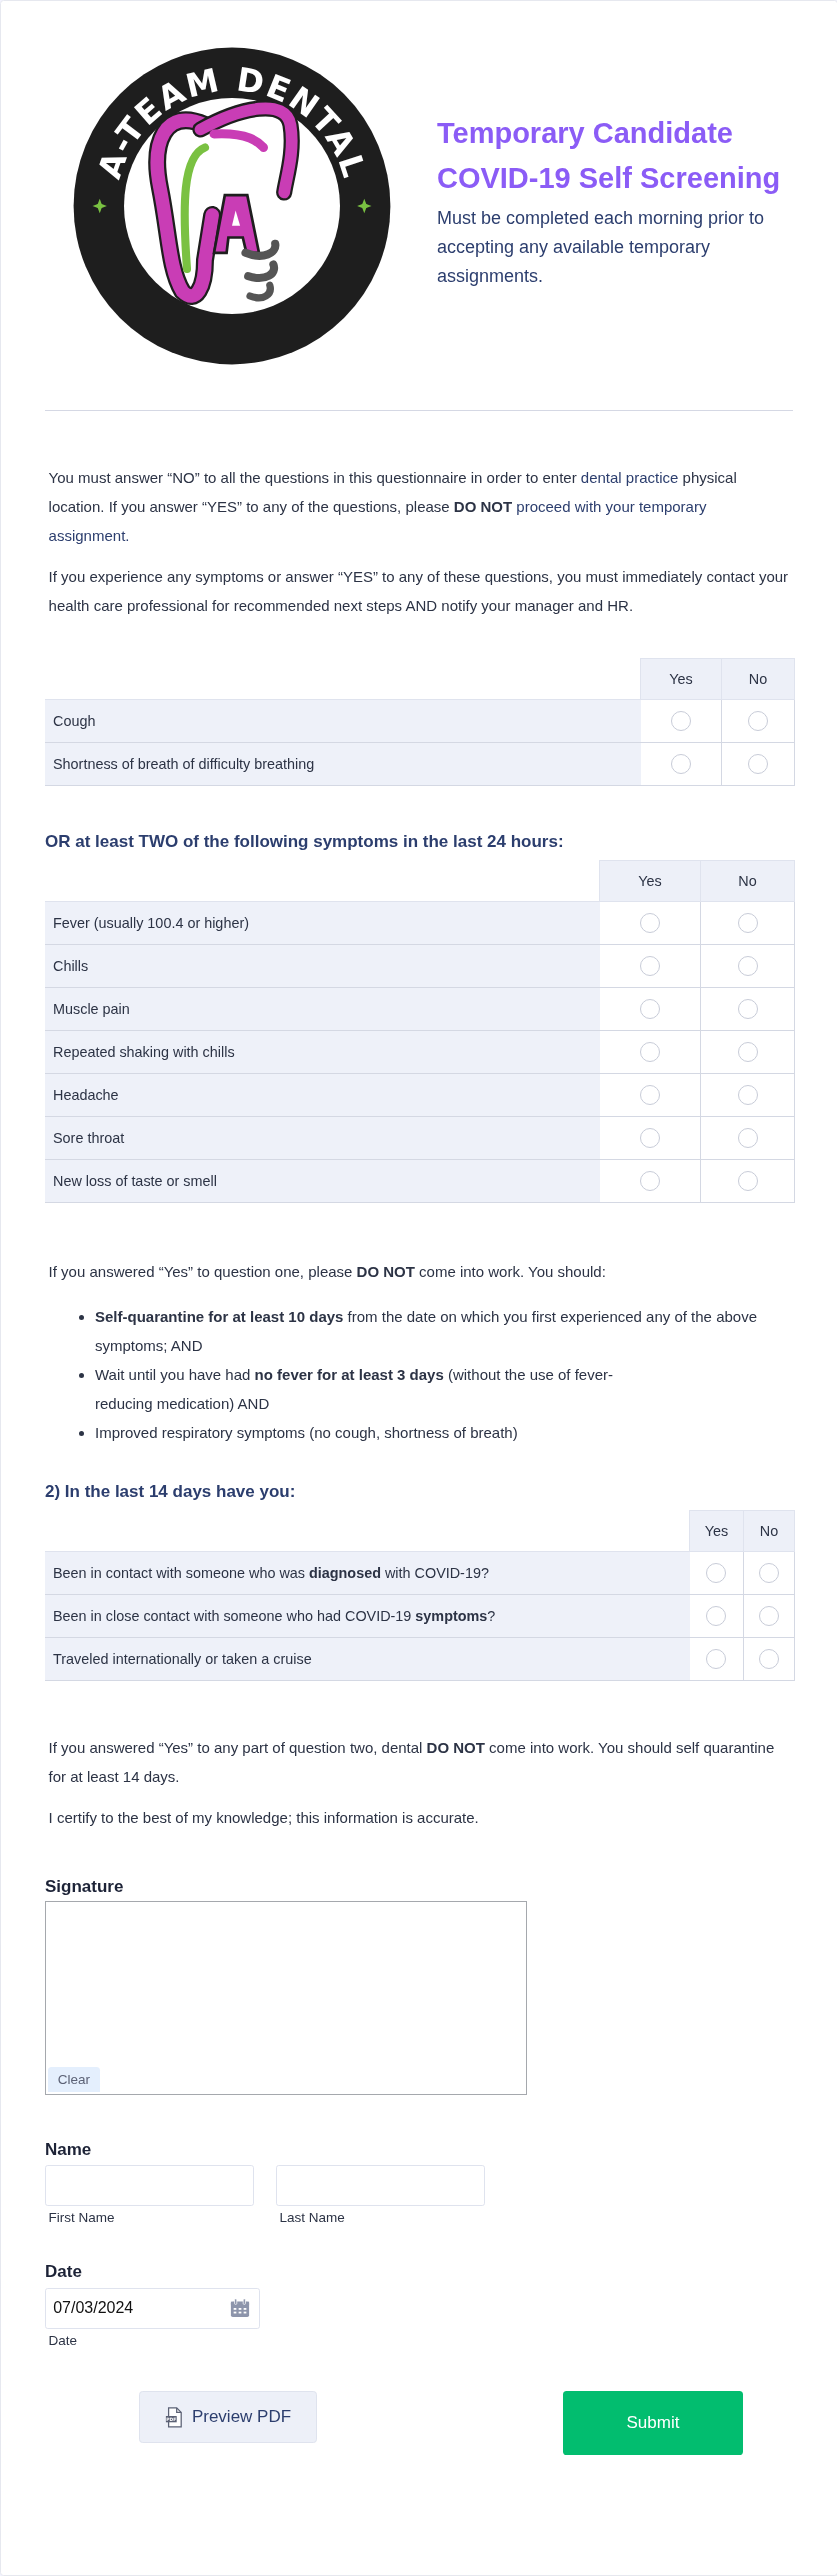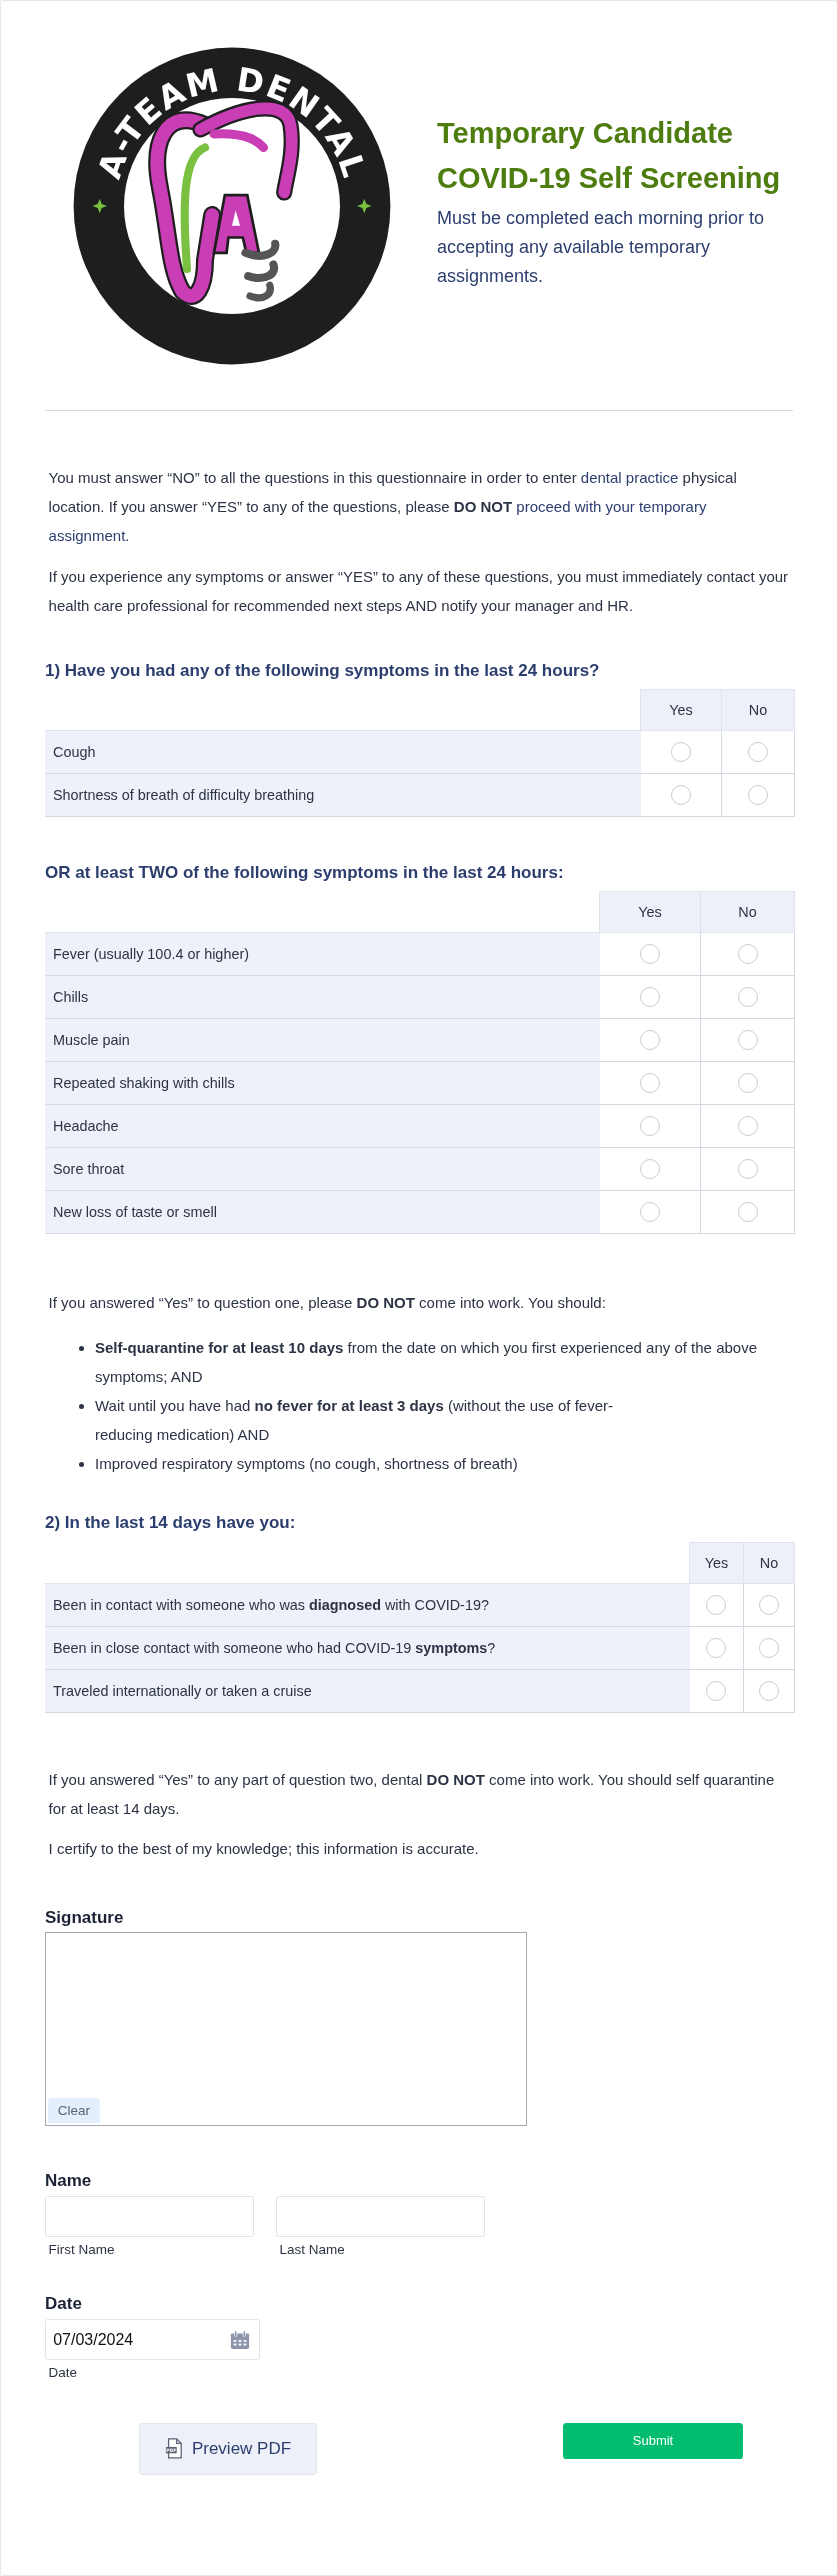--- a/index.html
+++ b/index.html
@@ -8,21 +8,21 @@
   .page {
     width: 838px; min-height: 2576px; background: #ffffff;
     border: 0.9px solid #e6e8ef; border-radius: 3.6px; position: relative;
     padding: 0 44px;
   }
   
   .header { display: flex; align-items: center; height: 410px; border-bottom: 1.8px solid #d5d8e4; }
   .logo-wrap { width: 396px; display: flex; justify-content: flex-start; padding-left: 25px; }
   .logo { width: 324px; height: 324px; }
   .header-text { width: 360px; padding-left: 0; margin-top: -9px; }
-  .title { font-size: 29px; font-weight: bold; color: #4d7c0f; line-height: 45px; }
+  .title { font-size: 29px; font-weight: bold; color: #8b5cf6; line-height: 45px; }
   .subtitle { font-size: 18px; color: #2c3e6e; line-height: 29px; margin-top: 3.6px; }
 
   .para { font-size: 15px; line-height: 29px; color: #2c3345; padding: 0 3.6px; }
   .para .link { color: #2c3e6e; }
   .intro { margin-top: 52px; }
   .intro .para + .para { margin-top: 11.7px; }
 
   .q-title { font-size: 17px; font-weight: bold; color: #2c3e6e; line-height: 25px; }
 
   table.matrix { border-collapse: collapse; width: 750px; }
@@ -41,21 +41,21 @@
   .clear-btn { position: absolute; left: 1.8px; bottom: 1.8px; width: 52px; height: 25px; background: #e4effd; color: #5b6175; font-size: 13.5px; border: none; border-radius: 3.6px 3.6px 0 0; display: flex; align-items: center; justify-content: center; }
 
   .inputs-row { display: flex; gap: 22px; margin-top: 5.4px; }
   .text-input { width: 209px; height: 41px; border: 1.4px solid #dfe3ee; border-radius: 2.7px; background: #fff; font-size: 15.3px; padding: 0 7.2px; font-family: "Liberation Sans", sans-serif; }
   .sublabel { font-size: 13.5px; color: #2c3345; margin-top: 4.5px; padding-left: 3.6px; }
   .date-input { width: 215px; height: 41px; border: 1.4px solid #dfe3ee; border-radius: 2.7px; background: #fff; display: flex; align-items: center; justify-content: space-between; padding: 0 9px 0 7.2px; margin-top: 5.4px; }
   .date-value { font-size: 16px; color: #111; font-family: "Liberation Sans", sans-serif; }
 
   .btn-row { display: flex; justify-content: space-between; padding: 0 50px 0 94px; margin-top: 0; }
   .btn-preview { width: 178px; height: 52px; background: #edf0f8; border: 0.9px solid #dfe3ee; border-radius: 3.6px; display: flex; align-items: center; justify-content: center; gap: 9px; font-size: 17px; color: #2c3e6e; cursor: pointer; }
-  .btn-submit { width: 180px; height: 36px; background: #02bd6f; border: none; border-radius: 3.6px; font-size: 13px; color: #ffffff; cursor: pointer; }
+  .btn-submit { width: 180px; height: 64px; background: #02bd6f; border: none; border-radius: 3.6px; font-size: 17px; color: #ffffff; cursor: pointer; }
 </style>
 </head>
 <body>
 
 <div class="page">
 
   <div class="header">
     <div class="logo-wrap">
       <svg class="logo" viewBox="0 0 360 360">
         <defs>
@@ -96,21 +96,20 @@
       <div class="subtitle">Must be completed each morning prior to accepting any available temporary assignments.</div>
     </div>
   </div>
 
   <div class="intro">
     <p class="para"><span>You must answer “NO” to all the questions in this questionnaire in order to enter </span><span class="link">dental practice</span><span> physical location. If you answer “YES” to any of the questions, please </span><b>DO NOT</b><span class="link"> proceed with your temporary assignment.</span></p>
     <p class="para">If you experience any symptoms or answer “YES” to any of these questions, you must immediately contact your health care professional for recommended next steps AND notify your manager and HR.</p>
   </div>
 
   <div style="margin-top:38px;">
-    <div class="q-title">1) Have you had any of the following symptoms in the last 24 hours?</div>
     <table class="matrix" style="margin-top:6.3px;">
       <colgroup>
           <col style="width:596px">
           <col style="width:81px">
           <col style="width:73px">
         </colgroup>
       <tbody>
           <tr>
         <th class="blank"></th>
         <th>Yes</th>

